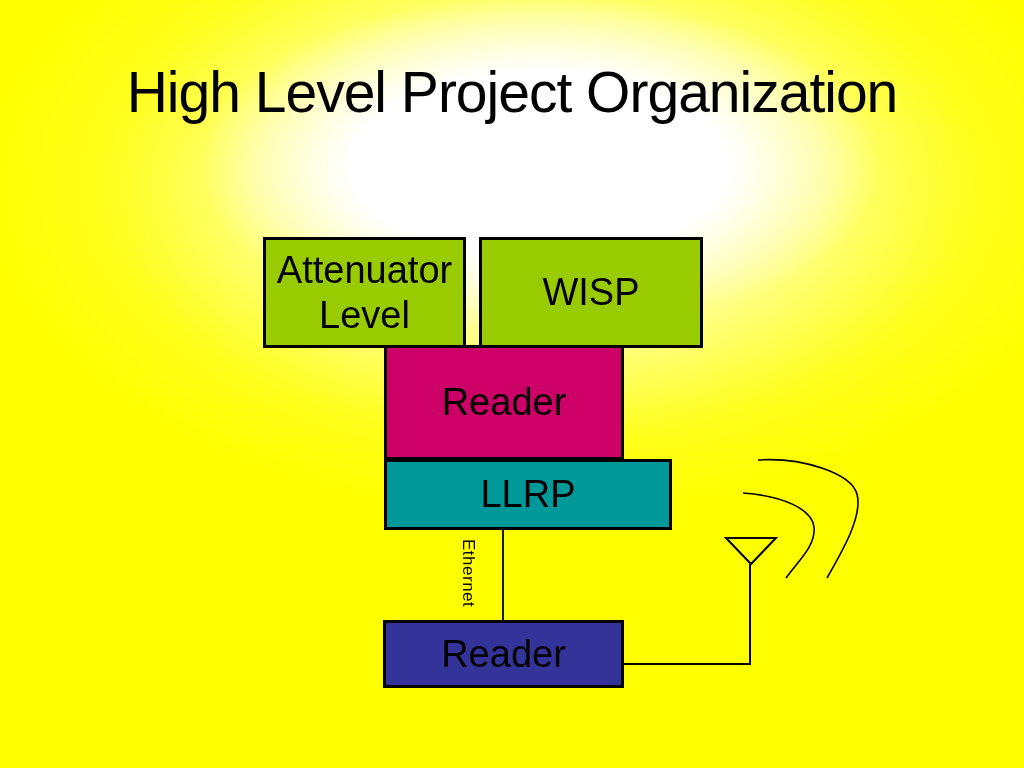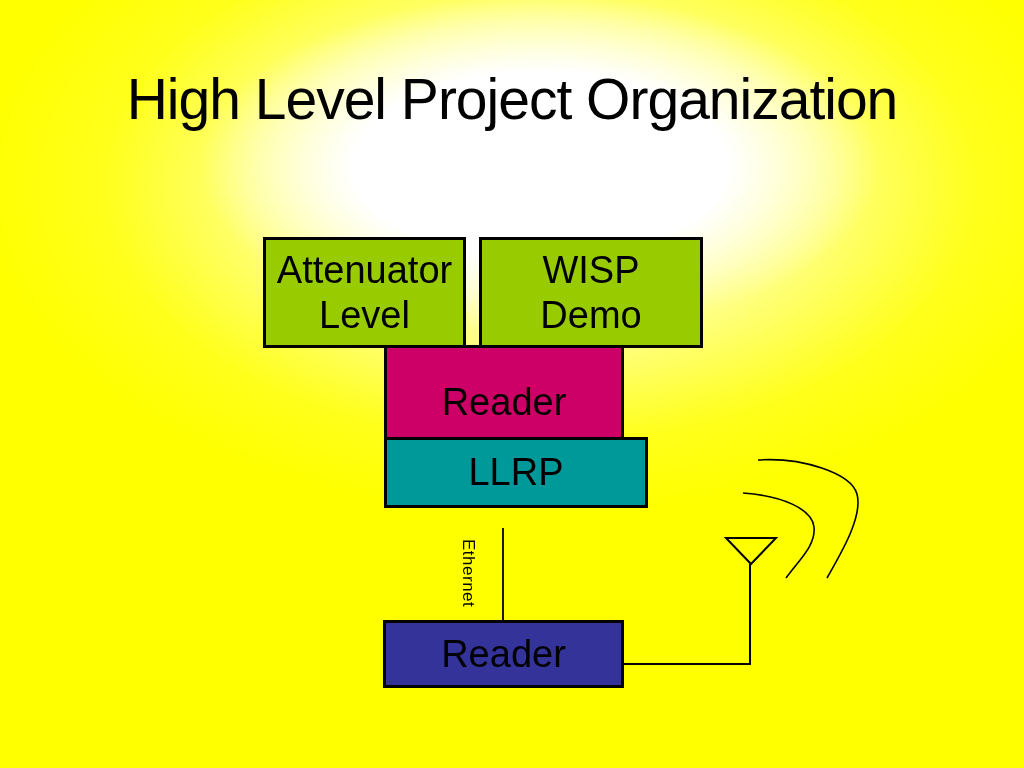--- a/index.html
+++ b/index.html
@@ -9,35 +9,35 @@
   }
   .slide{
     position:relative;width:1024px;height:768px;
     background:
       radial-gradient(ellipse 340px 170px at 540px 165px, #ffffff 0%, #ffffff 55%, rgba(255,255,255,0) 100%),
       radial-gradient(ellipse 560px 330px at 540px 185px, rgba(255,255,235,0.95) 0%, rgba(255,255,170,0.75) 50%, rgba(255,255,80,0.35) 78%, rgba(255,255,0,0) 100%),
       #ffff00;
     overflow:hidden;
   }
   .slide-title{
-    position:absolute;left:0;right:0;top:66px;
+    position:absolute;left:0;right:0;top:59px;
     margin:0;text-align:center;
     font-size:57px;font-weight:400;letter-spacing:-1px;color:#000;
     white-space:nowrap;
   }
   .box{
     position:absolute;box-sizing:border-box;
     border:3px solid #000;
     display:flex;flex-direction:column;align-items:center;justify-content:center;
     font-size:38px;line-height:1.18;color:#000;text-align:center;
   }
   .box-attenuator{left:263px;top:237px;width:203px;height:111px;}
   .box-wisp{left:479px;top:237px;width:224px;height:111px;}
   .box-reader-library{left:384px;top:345px;width:240px;height:115px;}
-  .box-llrp{left:384px;top:437px;width:264px;height:71px;}
+  .box-llrp{left:384px;top:459px;width:288px;height:71px;}
   .box-reader{left:383px;top:620px;width:241px;height:68px;}
   .ethernet-label{
     position:absolute;left:458px;top:539px;
     writing-mode:vertical-rl;
     font-size:17px;color:#000;letter-spacing:0.5px;
   }
   .wires{
     position:absolute;left:0;top:0;width:1024px;height:768px;
     pointer-events:none;
   }
@@ -49,21 +49,20 @@
 
   <h1 class="slide-title">High Level Project Organization</h1>
 
   <div class="box box-attenuator" style="background-color: rgb(153, 204, 0);">
     <span>Attenuator</span>
     <span>Level</span>
   </div>
 
   <div class="box box-wisp" style="background-color: rgb(153, 204, 0);">
     <span>WISP</span>
-    <span>Demo</span>
   </div>
 
   <div class="box box-reader-library" style="background-color: rgb(204, 0, 102);">
     <span>Reader</span>
   </div>
 
   <div class="box box-llrp" style="background-color: rgb(0, 153, 153);">
     <span>LLRP</span>
   </div>
 

